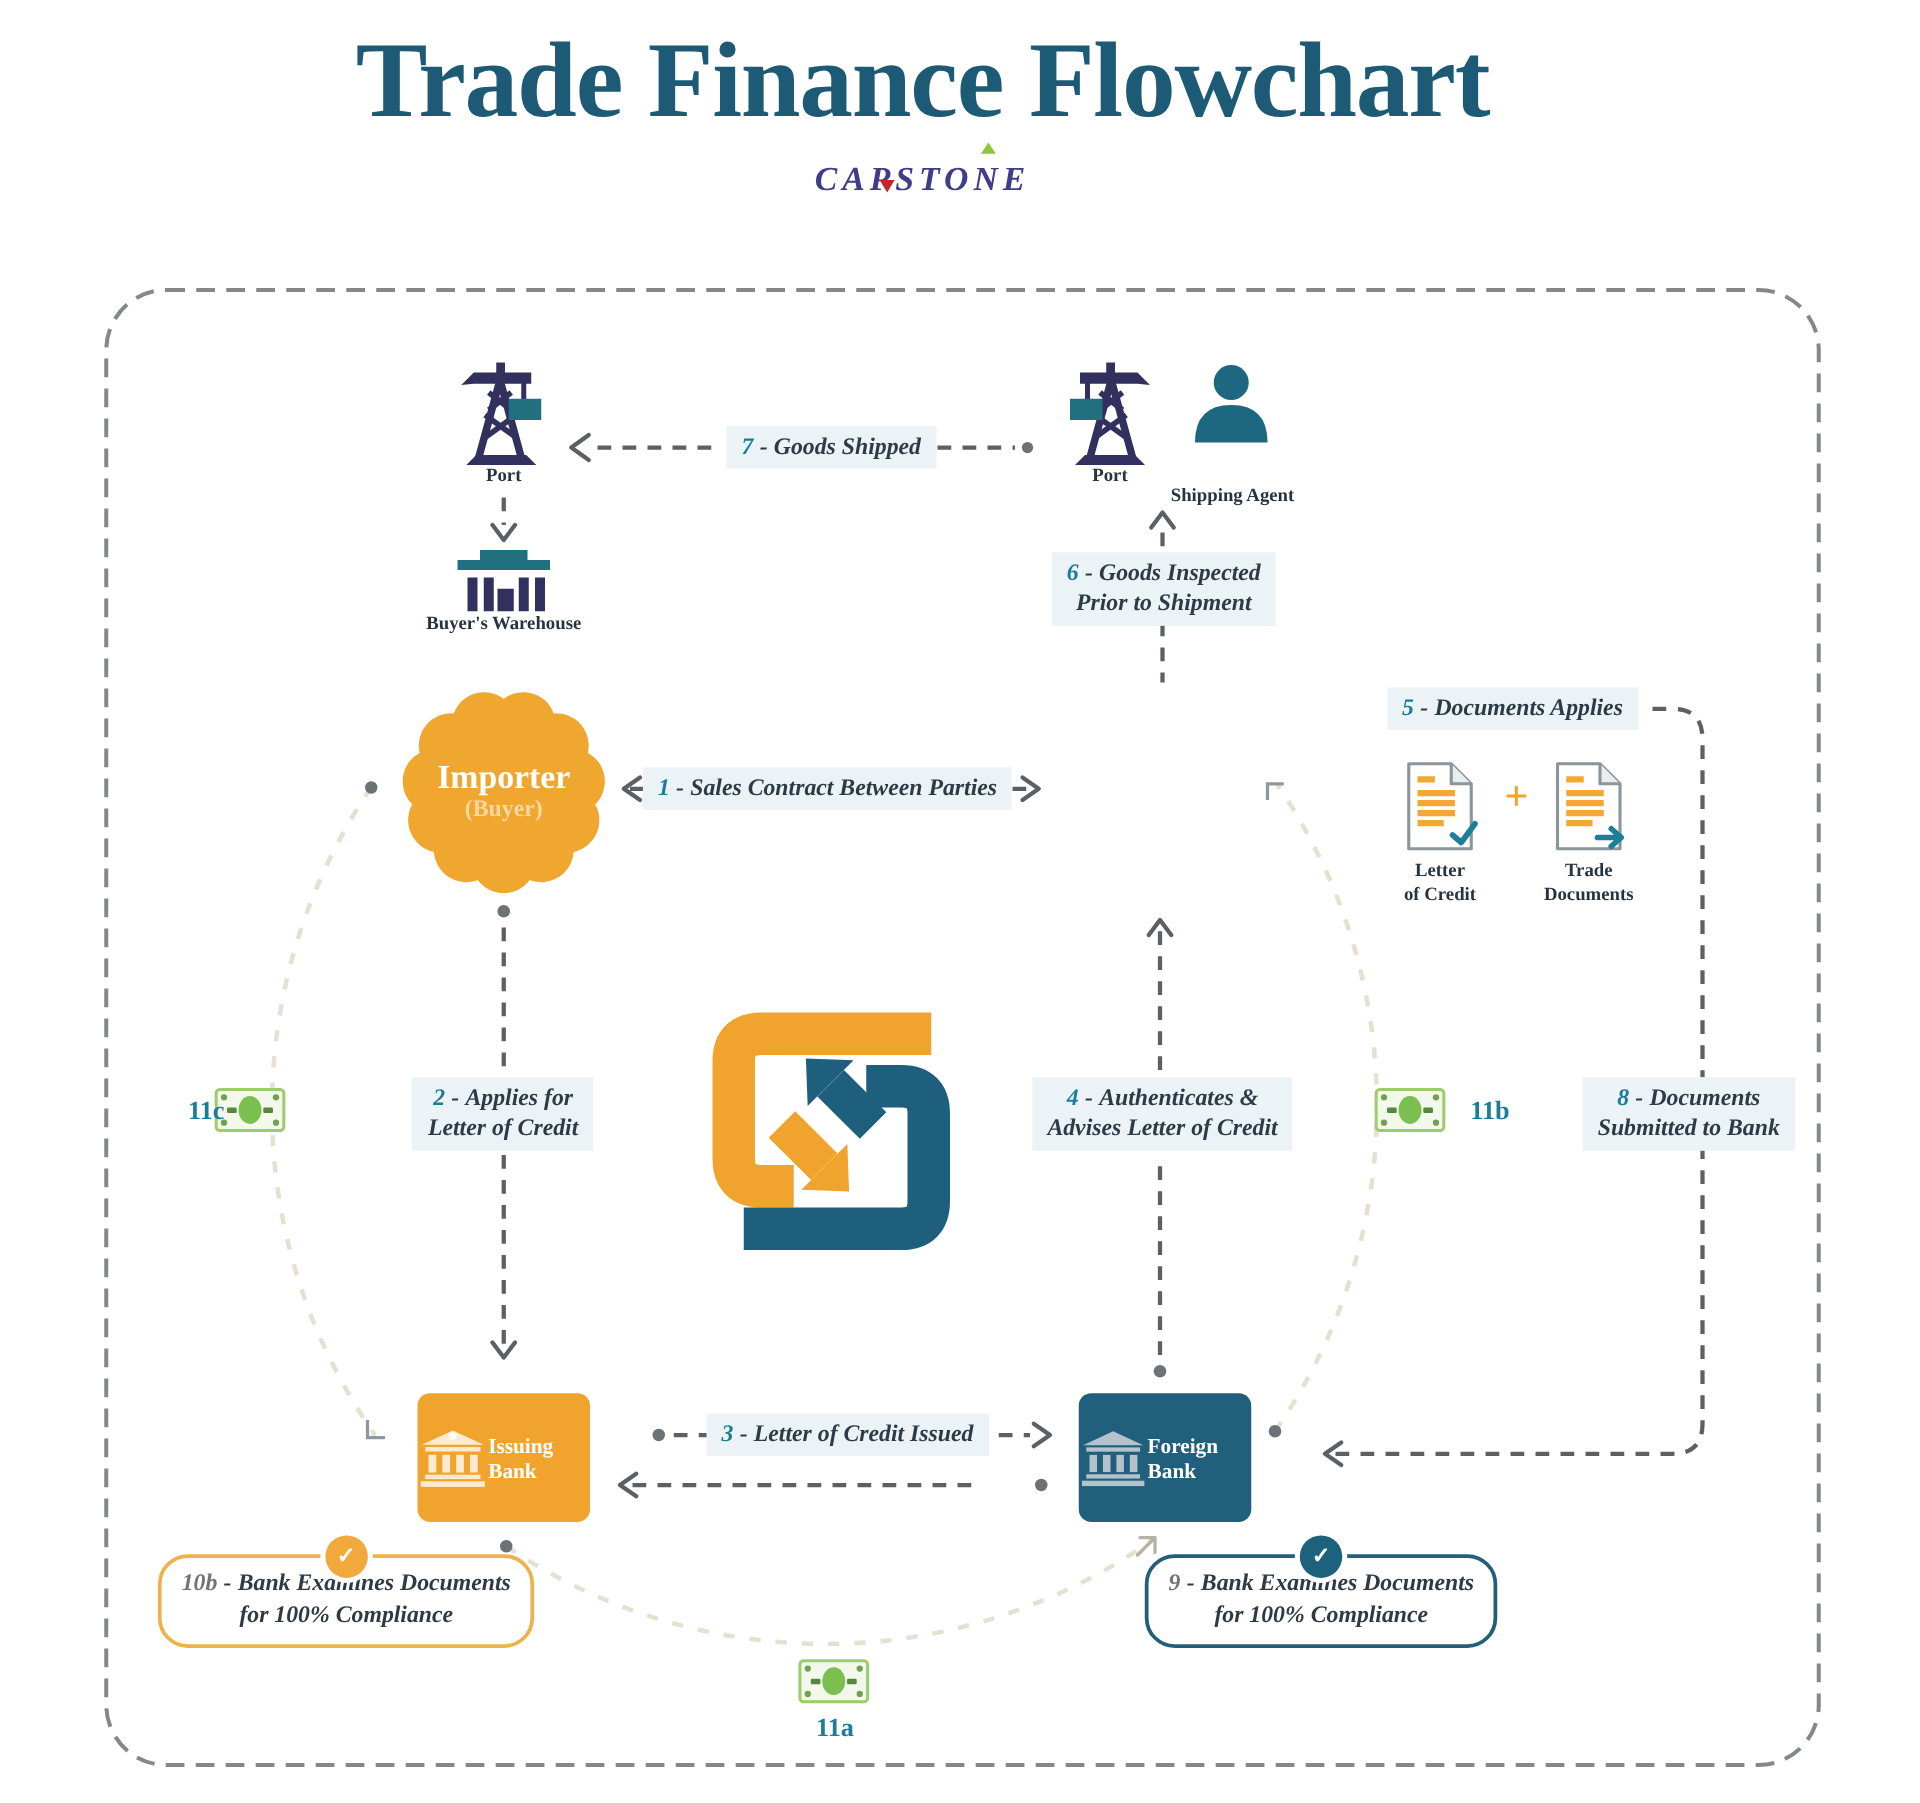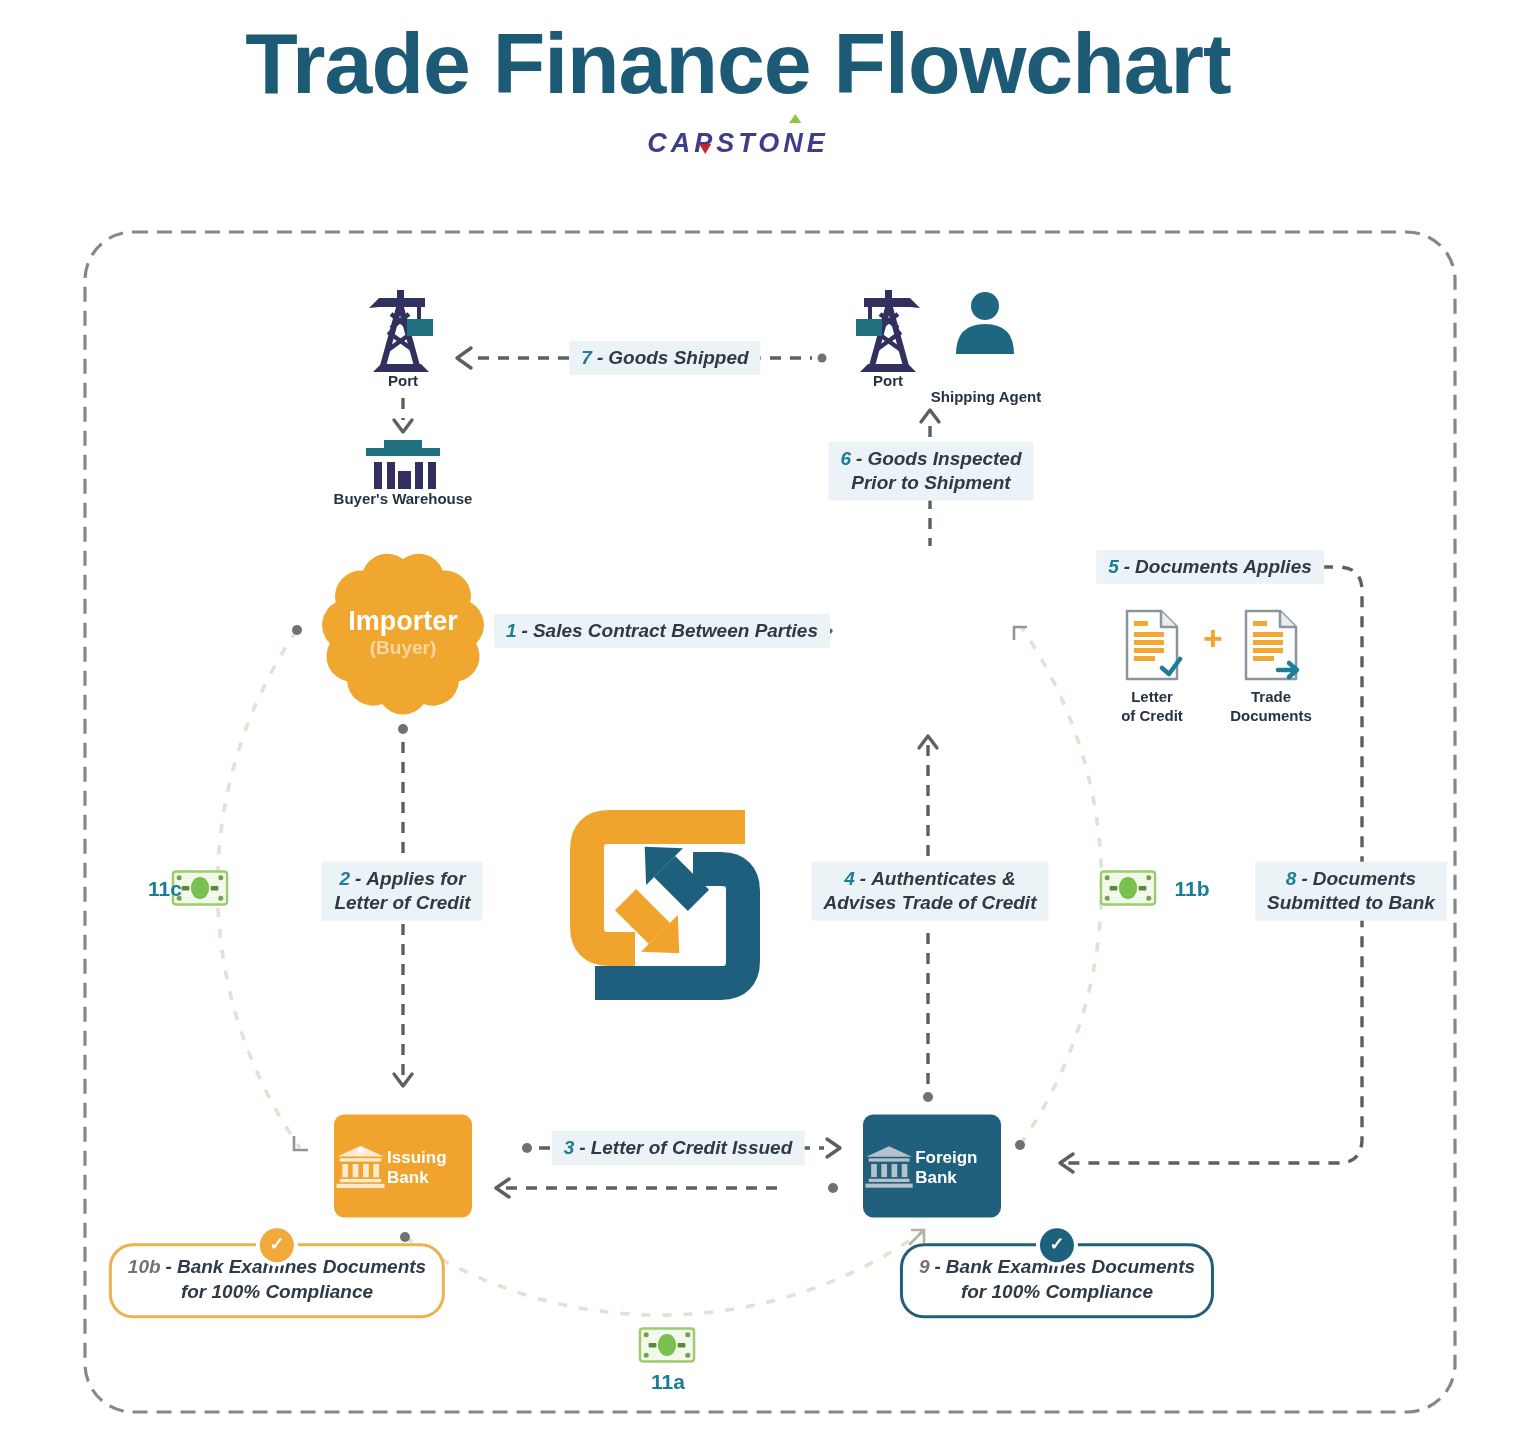--- a/index.html
+++ b/index.html
@@ -1,17 +1,17 @@
 <!DOCTYPE html>
 <html><head>
 <meta charset="utf-8">
 <style>
   html,body{margin:0;padding:0;background:#ffffff;}
   .canvas{position:relative;width:1476px;height:1442px;background:#ffffff;overflow:hidden;
-          font-family:Liberation Sans, sans-serif;}
+          font-family:Liberation Serif, serif;}
   .overlay{position:absolute;left:0;top:0;z-index:1;}
 
   
   .page-title{position:absolute;left:0;top:14px;width:100%;text-align:center;margin:0;
     font-size:86px;font-weight:800;letter-spacing:-1px;color:#1c5a75;z-index:2;}
   .brand{position:absolute;left:50%;top:128px;transform:translateX(-50%);z-index:2;
     font-size:27px;font-weight:800;font-style:italic;letter-spacing:4px;color:#3f3c8a;}
   .brand .tri-red{position:absolute;left:52px;top:16px;width:0;height:0;
     border-left:6px solid transparent;border-right:6px solid transparent;border-top:10px solid #c1272d;}
   .brand .tri-green{position:absolute;right:28px;top:-14px;width:0;height:0;
@@ -281,21 +281,21 @@
   </div>
   <div class="chip" style="left:1210px;top:567px;">
     <span class="num">5</span><span class="sep">-</span><span>Documents Applies</span>
   </div>
   <div class="chip" style="left:402px;top:891px;padding-left:13px;">
     <div><span class="num">2</span><span class="sep">-</span><span>Applies for</span></div>
     <div>Letter of Credit</div>
   </div>
   <div class="chip" style="left:930px;top:891px;">
     <div><span class="num">4</span><span class="sep">-</span><span>Authenticates &amp;</span></div>
-    <div>Advises Trade of Credit</div>
+    <div>Advises Letter of Credit</div>
   </div>
   <div class="chip" style="left:1351px;top:891px;">
     <div><span class="num">8</span><span class="sep">-</span><span>Documents</span></div>
     <div>Submitted to Bank</div>
   </div>
   <div class="chip" style="left:678px;top:1148px;">
     <span class="num">3</span><span class="sep">-</span><span>Letter of Credit Issued</span>
   </div>
 
   <div class="cbox orange" style="left:277px;top:1281px;">

